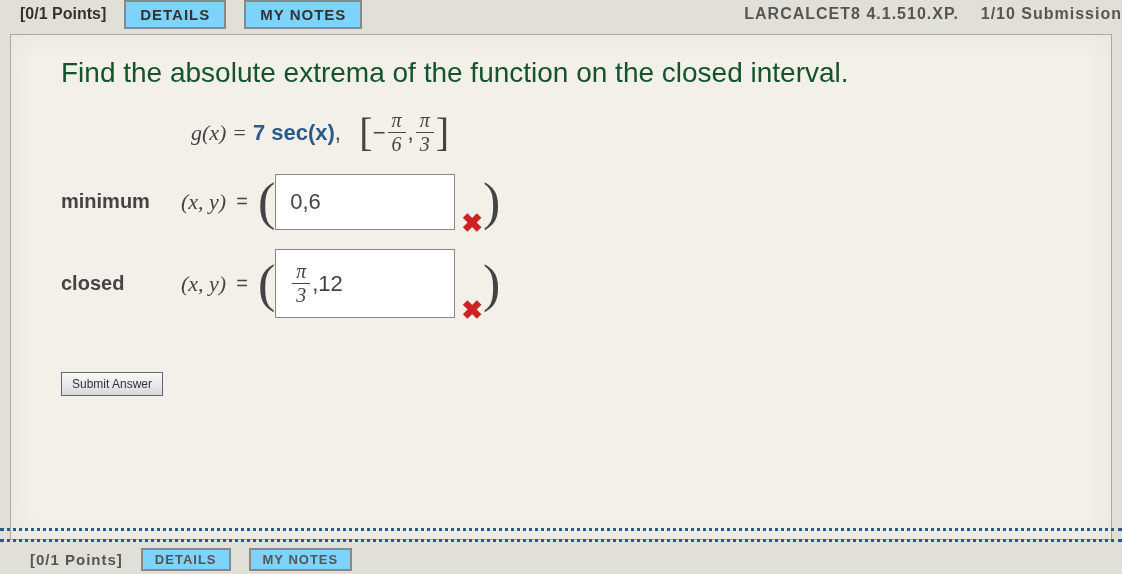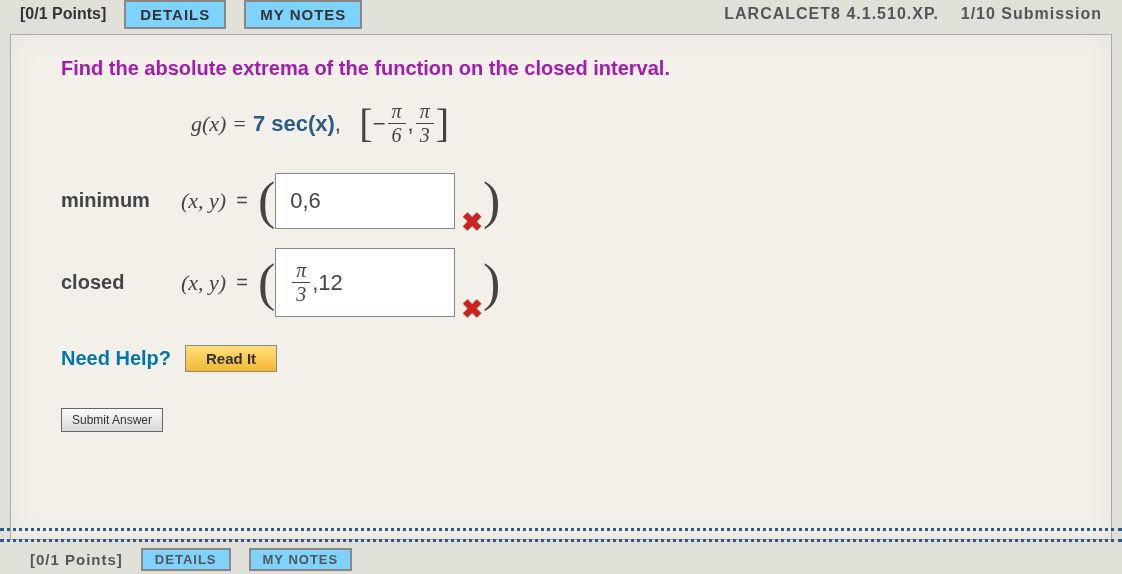--- a/index.html
+++ b/index.html
@@ -25,46 +25,45 @@
 .top-btn {
   border: 2px solid #888;
   padding: 4px 14px;
   background: #7dd3fc;
   font-weight: bold;
   letter-spacing: 1px;
   font-size: 15px;
 }
 .top-right {
   margin-left: auto;
-  padding-right: 20px;
   color: #555;
   letter-spacing: 1px;
 }
 .main-panel {
   margin: 6px 10px 10px 10px;
   background: #f2f0e8;
   border: 1px solid #aaa;
   box-shadow: inset 0 0 30px rgba(0,0,0,0.05);
   height: 460px;
   padding: 22px 50px;
   position: relative;
 }
 .prompt {
-  font-size: 20px;
-  font-weight: bold;
-  color: #a21caf;
+  font-size: 28px;
+  font-weight: normal;
+  color: #14532d;
   margin-bottom: 20px;
 }
 .func-line {
   margin-left: 130px;
   font-size: 22px;
   color: #444;
   display: flex;
   align-items: center;
-  margin-bottom: 24px;
+  margin-bottom: 16px;
   text-align: center;
 }
 .blue-bold { color: #2a5b8c; font-weight: bold; }
 .bracket { font-family: 'Times New Roman', serif; font-size: 40px; }
 .frac {
   display: inline-flex;
   flex-direction: column;
   align-items: center;
   font-family: 'Times New Roman', serif;
   font-style: italic;
@@ -211,24 +210,20 @@
       <span class="frac">
         <span class="n">π</span>
         <span class="d">3</span>
       </span>
       <span>,12</span>
     </span>
     <span class="x-mark">✖</span>
     <span class="paren">)</span>
   </div>
 
-  <div class="help-row">
-    <span class="help-lbl">Need Help?</span>
-    <span class="readit">Read It</span>
-  </div>
 
   <div class="submit">Submit Answer</div>
 
 </div>
 
 <div class="dotted-bar"></div>
 
 <div class="footer">
   <span>[0/1 Points]</span>
   <span class="top-btn">DETAILS</span>

